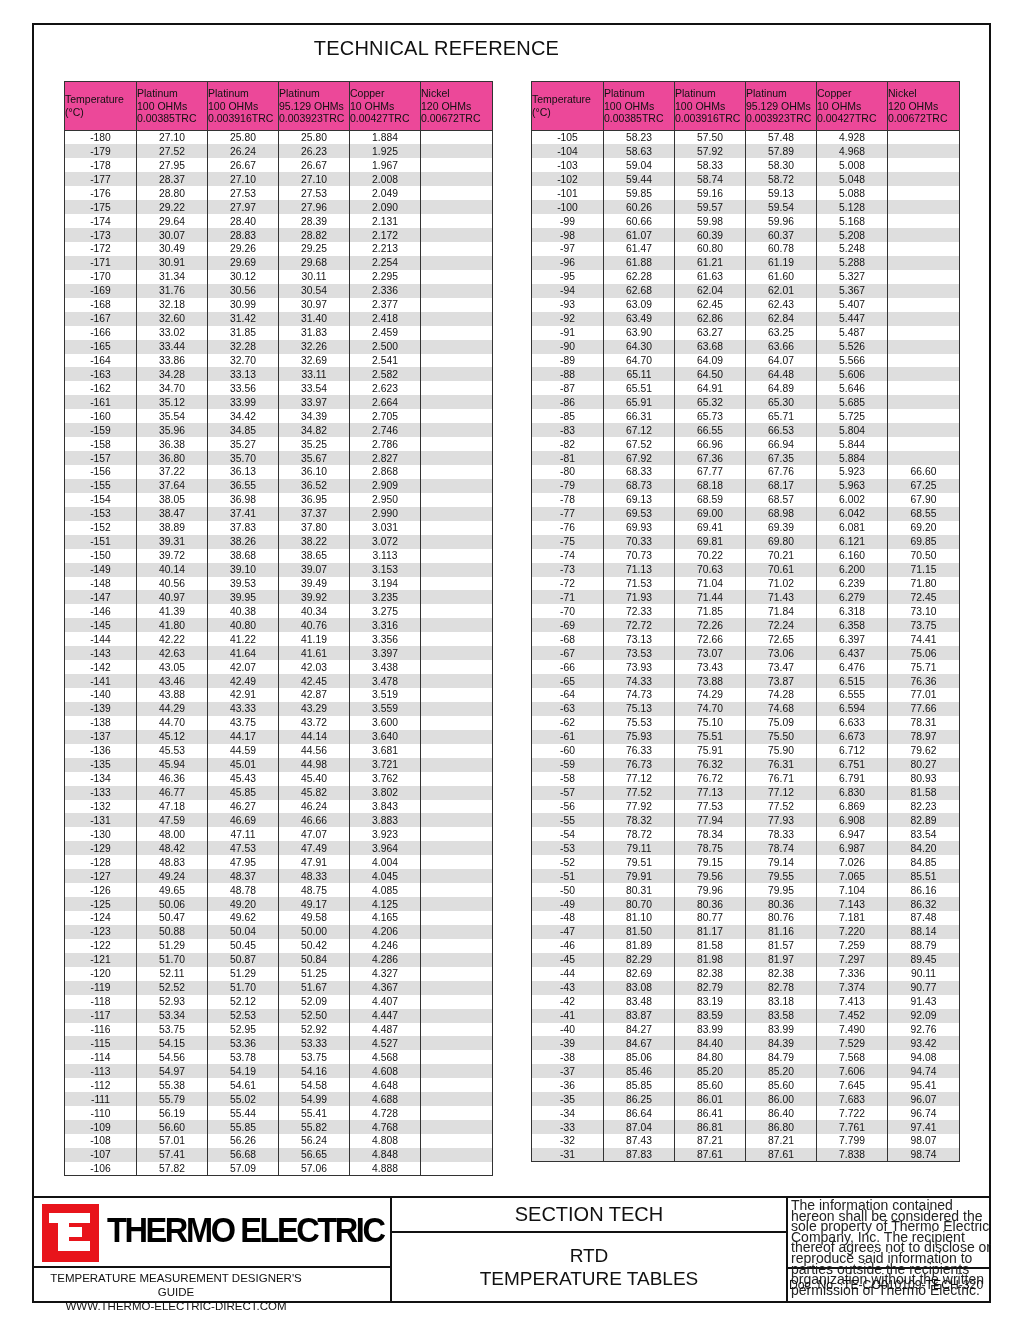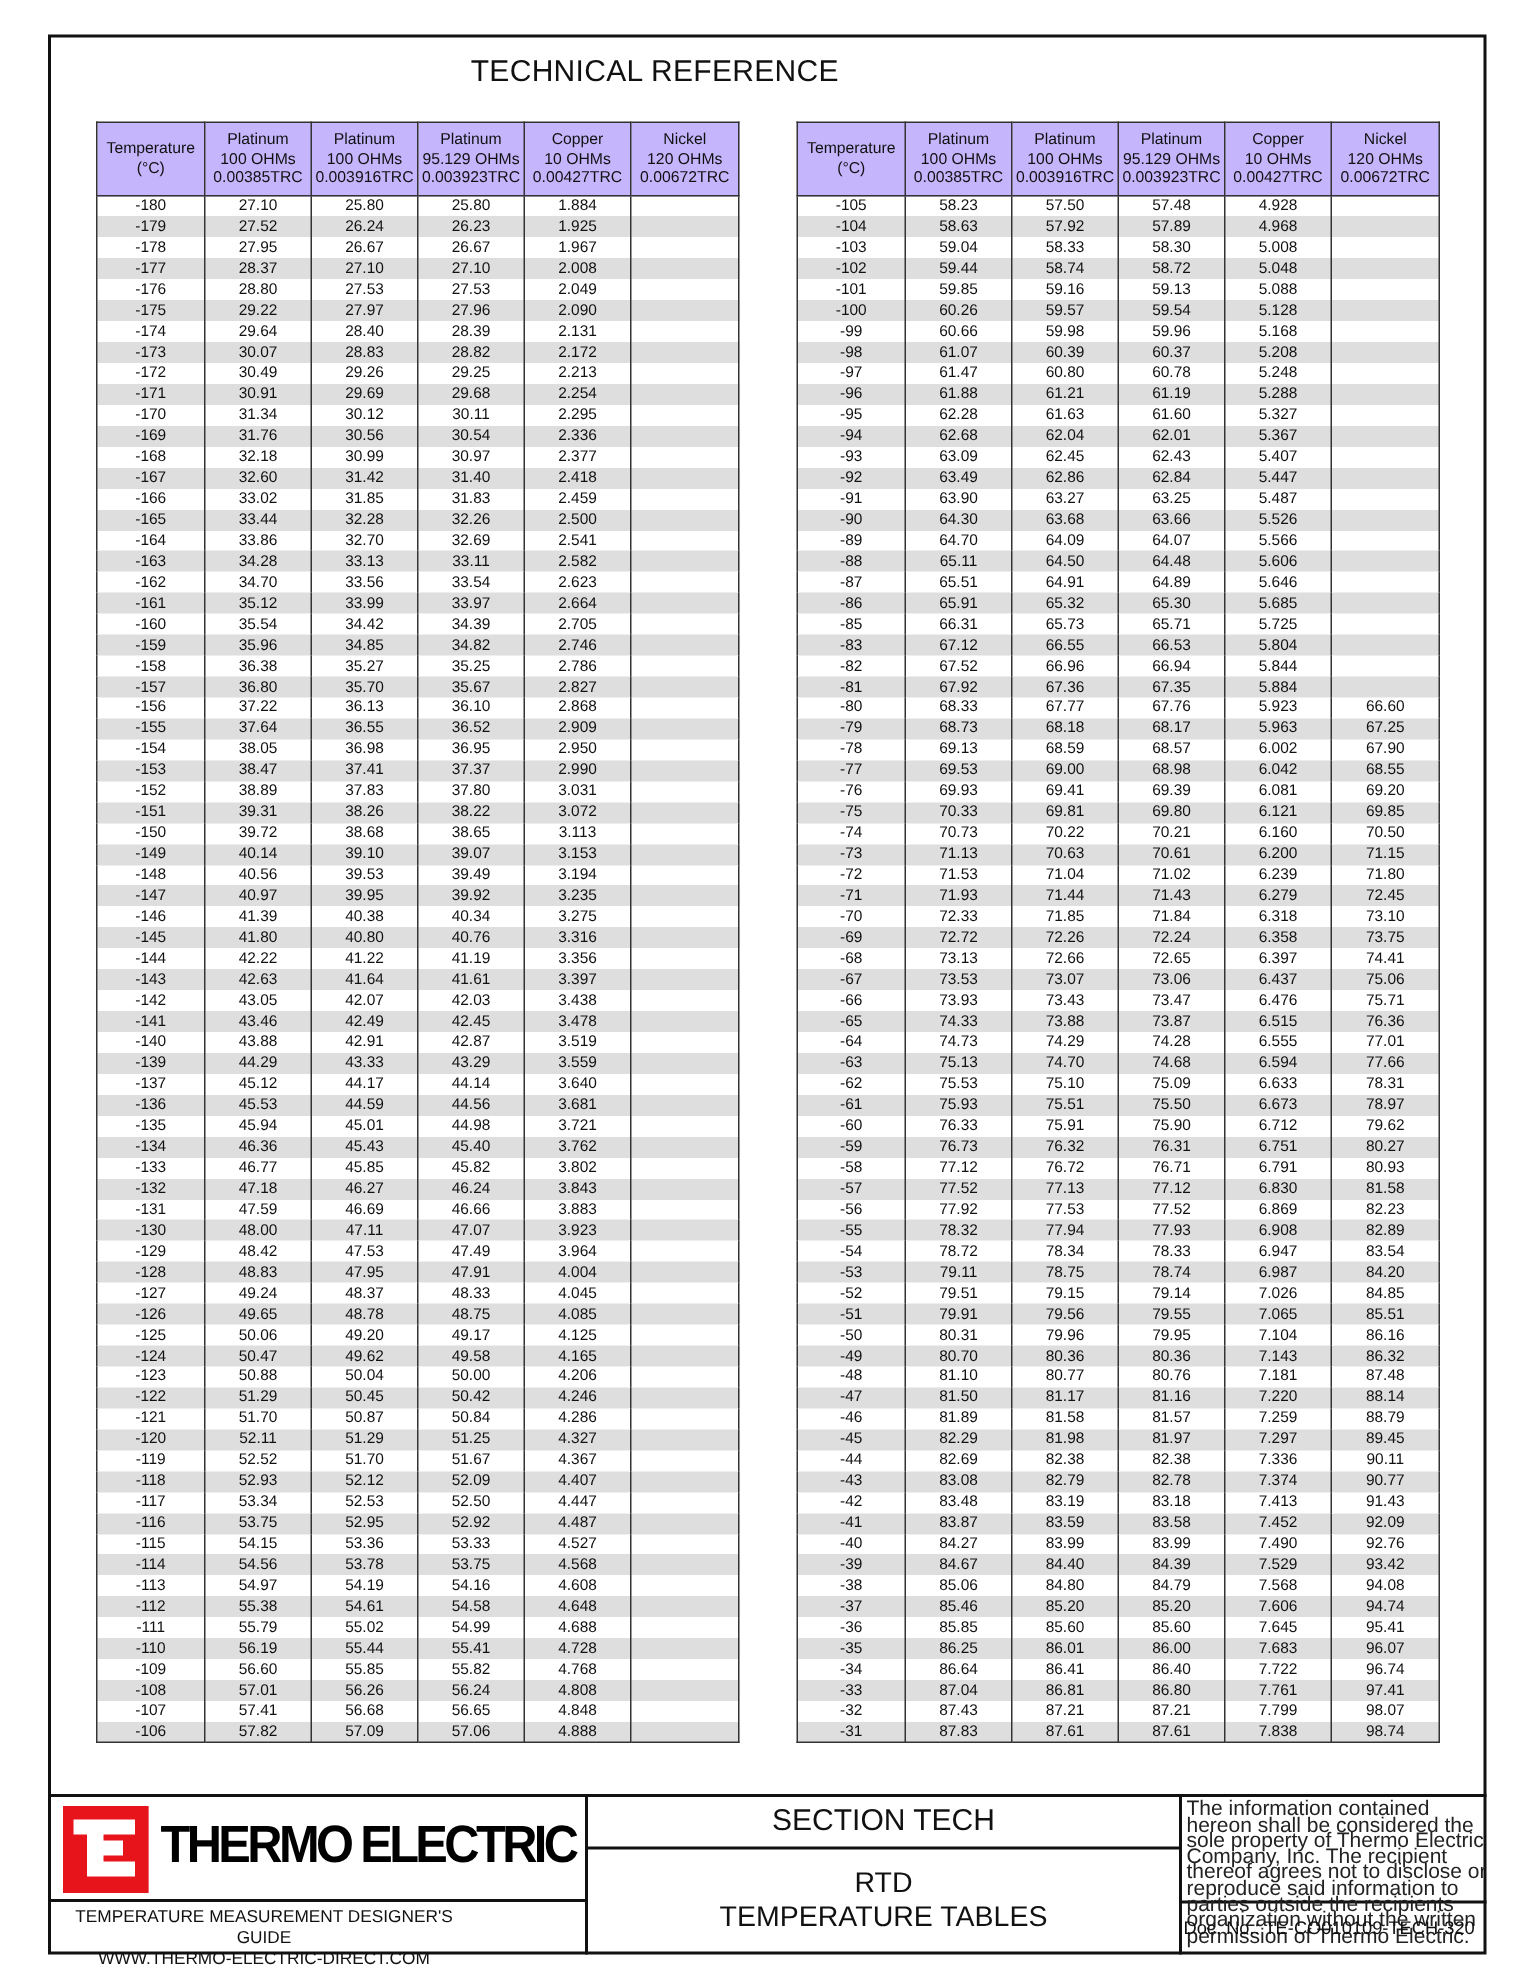--- a/index.html
+++ b/index.html
@@ -3,21 +3,21 @@
 <meta charset="utf-8">
 <style>
   * { box-sizing: border-box; margin: 0; padding: 0; }
   html, body { width: 1024px; height: 1325px; background: #ffffff; overflow: hidden; }
   body { position: relative; font-family: "Liberation Sans", sans-serif; color: #111; }
   .page-frame { position: absolute; left: 32px; top: 23px; width: 959px; height: 1280px; border: 2px solid #111; }
   .page-title { position: absolute; left: 0; top: 37px; width: 873px; text-align: center; font-size: 20px; letter-spacing: 0.2px; }
   .rtd-table { position: absolute; top: 81px; border-collapse: collapse; table-layout: fixed; font-size: 10.3px; }
   .rtd-table.left { left: 64px; }
   .rtd-table.right { left: 531px; }
-  .rtd-table th { background: #c4b5fd; font-weight: normal; height: 49px; border: 1.5px solid #333; text-align: center; line-height: 12.5px; padding: 0; white-space: nowrap; font-size: 10.5px; }
+  .rtd-table th { background: #ec4899; font-weight: normal; height: 49px; border: 1.5px solid #333; text-align: left; line-height: 12.5px; padding: 0; white-space: nowrap; font-size: 10.5px; }
   .rtd-table th.temp-h { line-height: 13px; }
   .rtd-table td { height: 13.95px; line-height: 13px; text-align: center; padding: 0; border-left: 1.5px solid #333; border-right: 1.5px solid #333; white-space: nowrap; }
   .rtd-table tbody tr:nth-child(even) td { background: #dedede; }
   .rtd-table tbody tr:last-child td { border-bottom: 1.5px solid #333; }
   .rtd-table col.c0 { width: 72px; } .rtd-table col.c1 { width: 71px; } .rtd-table col.c2 { width: 71px; }
   .rtd-table col.c3 { width: 71px; } .rtd-table col.c4 { width: 71px; } .rtd-table col.c5 { width: 72px; }
 
   .footer-hline { position: absolute; left: 32px; top: 1196px; width: 959px; height: 2px; background: #111; }
   .footer-vline1 { position: absolute; left: 390px; top: 1197px; width: 2px; height: 106px; background: #111; }
   .footer-vline2 { position: absolute; left: 786px; top: 1197px; width: 2px; height: 106px; background: #111; }
@@ -416,20 +416,28 @@
       </tr>
       <tr>
         <td>-139</td>
         <td>44.29</td>
         <td>43.33</td>
         <td>43.29</td>
         <td>3.559</td>
         <td></td>
       </tr>
       <tr>
+        <td>-138</td>
+        <td>44.70</td>
+        <td>43.75</td>
+        <td>43.72</td>
+        <td>3.600</td>
+        <td></td>
+      </tr>
+      <tr>
         <td>-137</td>
         <td>45.12</td>
         <td>44.17</td>
         <td>44.14</td>
         <td>3.640</td>
         <td></td>
       </tr>
       <tr>
         <td>-136</td>
         <td>45.53</td>

